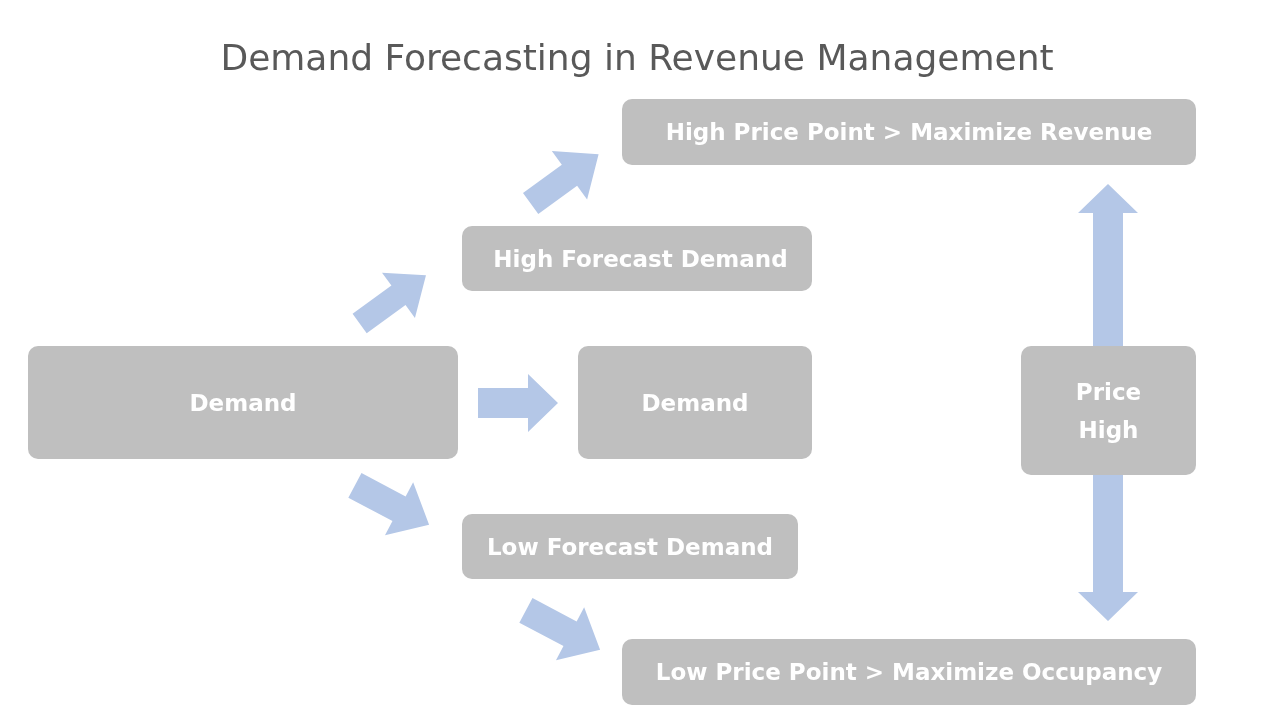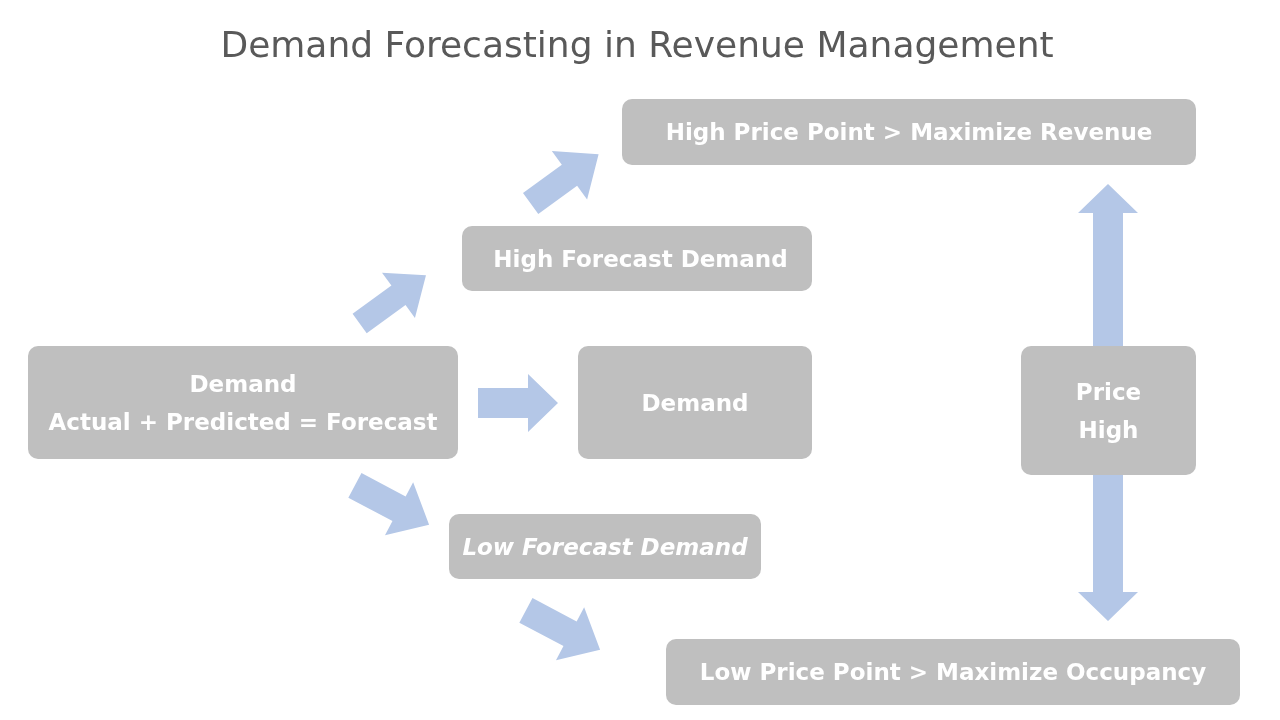--- a/index.html
+++ b/index.html
@@ -2,21 +2,21 @@
 <html><head>
 <meta charset="utf-8">
 <style>
   html, body { margin: 0; padding: 0; }
   body {
     width: 1280px; height: 720px; position: relative; overflow: hidden;
     background: #ffffff;
     font-family: "Liberation Sans", "DejaVu Sans", sans-serif;
   }
   .title {
-    position: absolute; left: 0; top: 24px; width: 1274px;
+    position: absolute; left: 0; top: 37px; width: 1274px;
     text-align: center; font-size: 36px; color: #595959;
     font-family: "DejaVu Sans", "Liberation Sans", sans-serif;
     letter-spacing: 0px;
   }
   .box {
     position: absolute; background: #bfbfbf; border-radius: 10px;
     display: flex; align-items: center; justify-content: center;
     text-align: center; color: #ffffff; font-weight: bold;
     font-family: "DejaVu Sans", "Liberation Sans", sans-serif;
     font-size: 23px; line-height: 38px; box-sizing: border-box;
@@ -54,43 +54,42 @@
     <polygon points="1093,350 1093,213 1078,213 1108,184 1138,213 1123,213 1123,350" fill="#b4c7e7"></polygon>
   </g>
   <g>
     <polygon points="1093,455 1093,592 1078,592 1108,621 1138,592 1123,592 1123,455" fill="#b4c7e7"></polygon>
   </g>
 </svg>
 
 <div class="box" style="left:28px; top:346px; width:430px; height:113px;">
   <div>
     <div>Demand</div>
-    <div>Actual + Predicted = Forecast</div>
   </div>
 </div>
 
 <div class="box" style="left:462px; top:226px; width:350px; height:65px;padding-left:7px;">
   <span>High Forecast Demand</span>
 </div>
 
 <div class="box" style="left:578px; top:346px; width:234px; height:113px;">
   <div>
     <div>Demand</div>
   </div>
 </div>
 
-<div class="box" style="left:449px; top:514px; width:312px; height:65px;font-style:italic;">
+<div class="box" style="left:462px; top:514px; width:336px; height:65px;">
   <span>Low Forecast Demand</span>
 </div>
 
 <div class="box" style="left:622px; top:99px; width:574px; height:66px;">
   <span>High Price Point &gt; Maximize Revenue</span>
 </div>
 
-<div class="box" style="left:622px; top:639px; width:574px; height:66px;margin-left:44px;">
+<div class="box" style="left:622px; top:639px; width:574px; height:66px;">
   <span>Low Price Point &gt; Maximize Occupancy</span>
 </div>
 
 <div class="box" style="left:1021px; top:346px; width:175px; height:129px;">
   <div>
     <div>Price</div>
     <div>High</div>
   </div>
 </div>
 

